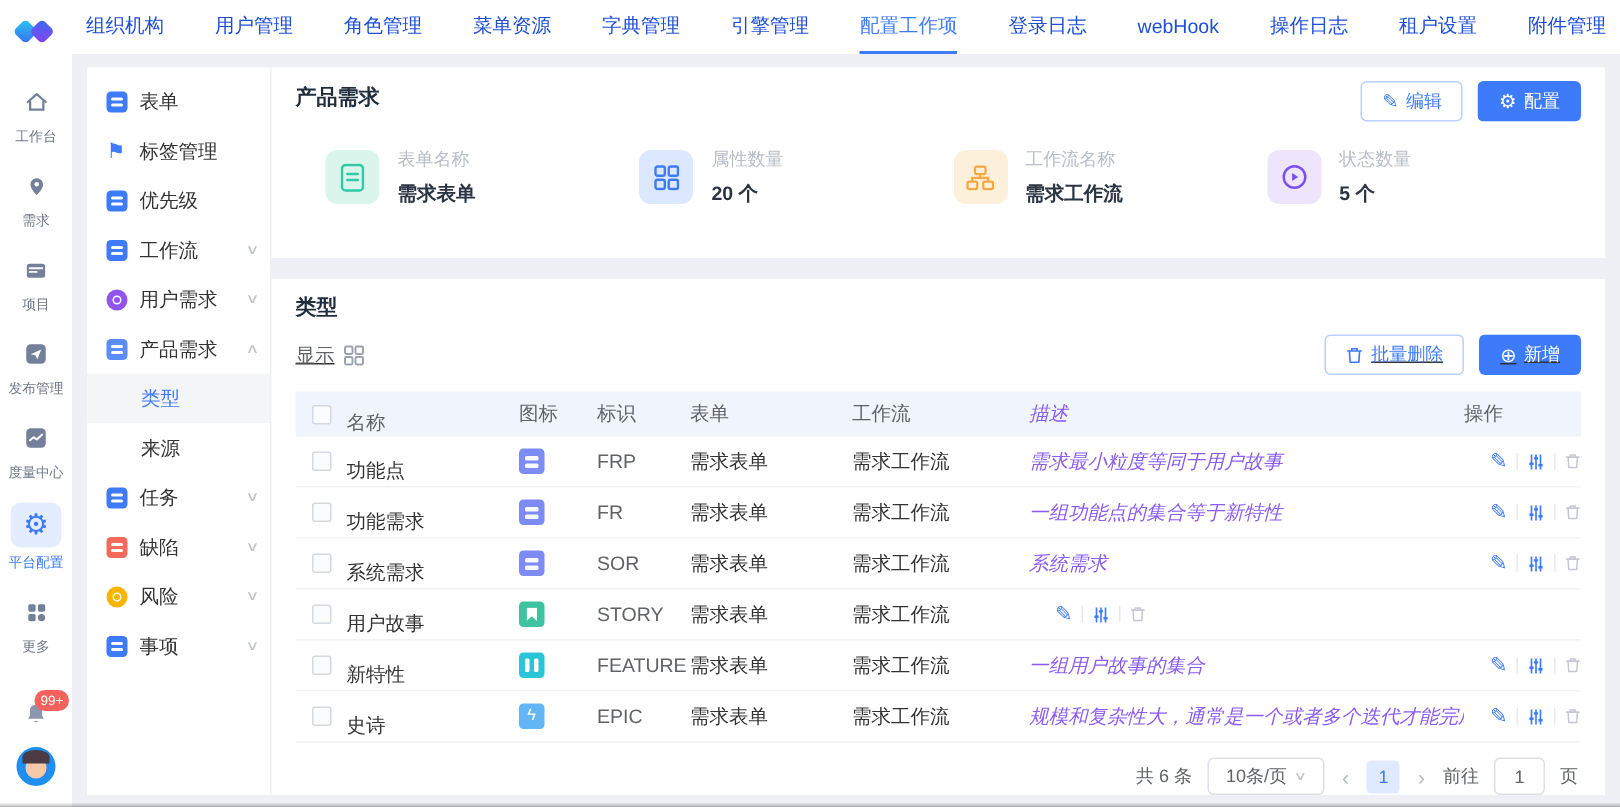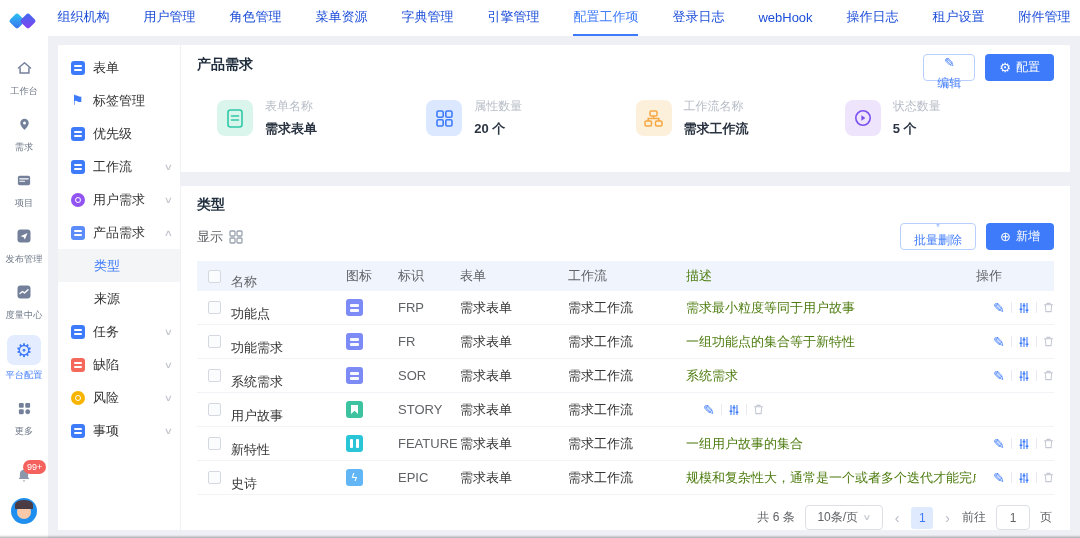--- a/index.html
+++ b/index.html
@@ -51,53 +51,53 @@
   .chev.up::after { content:"∧"; }
   .sm-child { height:33px; display:flex; align-items:center; padding-left:36px; font-size:13px; color:#333; cursor:pointer; }
   .sm-child.active { background:#f4f5f7; color:#3e7bfa; }
 
   
   .main { flex:1; display:flex; flex-direction:column; min-width:0; border-left:1px solid #f0f1f4; }
   .panel-top { background:#fff; height:127px; padding:11px 16px; position:relative; }
   .sec-title { font-size:14px; font-weight:bold; color:#1f2d3d; }
   .top-btns { position:absolute; right:16px; top:9px; display:flex; gap:10px; }
   .btn { height:27px; padding:0 13px; border-radius:4px; font-size:12px; display:inline-flex; align-items:center; gap:5px; border:1px solid transparent; background:#fff; cursor:pointer; font-family:inherit; }
-  .btn.outline { border-color:#b9d0ff; color:#3e7bfa;flex-direction:column; }
+  .btn.outline { border-color:#b9d0ff; color:#3e7bfa; }
   .btn.solid { background:#3e7bfa; color:#fff; }
   .btn .pencil::before { content:"✎"; font-size:13px; }
   .btn .gearx::before { content:"⚙"; font-size:13px; }
   .btn .plus::before { content:"⊕"; font-size:13px; }
 
   .stats { display:flex; margin-top:24px; padding-left:20px; }
   .stat { flex:1; display:flex; align-items:center; gap:12px; }
   .stat-ic { width:36px; height:36px; border-radius:8px; display:flex; align-items:center; justify-content:center; flex:none; }
   .stat-texts { display:flex; flex-direction:column; gap:5px; }
   .stat-label { font-size:12px; color:#b7bdc7; }
   .stat-value { font-size:13px; color:#2b3442; font-weight:bold; }
 
   .spacer { height:14px; background:#eef0f5; }
 
   .panel-bottom { background:#fff; flex:1; padding:10px 16px 10px; display:flex; flex-direction:column; min-height:0; }
-  .toolbar { margin-top:9px; display:flex; align-items:center; }
+  .toolbar { margin-top:9px; display:flex; align-items:center;text-decoration:underline; }
   .display-wrap { display:flex; align-items:center; gap:6px; font-size:13px; color:#606266; }
   .grid-glyph { color:#9aa2af; font-size:14px; line-height:1; }
   .toolbar-btns { margin-left:auto; display:flex; gap:10px; }
 
   
   .table { margin-top:11px; }
   .thead { display:flex; align-items:center; height:30px; background:#f0f5fd; font-size:13px; color:#606266; }
   .trow { display:flex; align-items:center; height:34px; border-bottom:1px solid #f2f3f6; font-size:13px; color:#333; }
   .c-cb { width:34px; display:flex; justify-content:center; flex:none; }
   .cb { width:13px; height:13px; border:1px solid #d4d8e0; border-radius:2px; background:#fbfcfe; cursor:pointer; }
   .c-name { width:115px; flex:none;margin-top:12px; }
   .c-icon { width:52px; flex:none; display:flex; }
   .c-code { width:62px; flex:none; color:#606266; }
   .c-form { width:108px; flex:none; }
   .c-flow { width:118px; flex:none; }
-  .c-desc { flex:1; min-width:0; color:#4d7c0f; white-space:nowrap; overflow:hidden; }
+  .c-desc { flex:1; min-width:0; color:#8b5cf6; white-space:nowrap; overflow:hidden;font-style:italic; }
   .c-ops { width:78px; flex:none; display:flex; align-items:center; gap:6px; justify-content:flex-end; }
   .thead .c-ops { justify-content:flex-start; }
   .op { color:#3e7bfa; cursor:pointer; display:flex; align-items:center; }
   .op.disabled { color:#c3c8d2; cursor:default; }
   .op .pencil2::before { content:"✎"; font-size:14px; }
   .op-sep { width:1px; height:11px; background:#e7eaf0; }
 
   .ricon { width:17px; height:17px; border-radius:3px; display:flex; flex-direction:column; align-items:center; justify-content:center; }
   .ricon .b { width:9px; height:3px; background:rgba(255,255,255,.95); border-radius:1px; margin:1px 0; }
   .ricon .bm { width:7px; height:9px; background:#fff; clip-path:polygon(0 0,100% 0,100% 100%,50% 65%,0 100%); }

